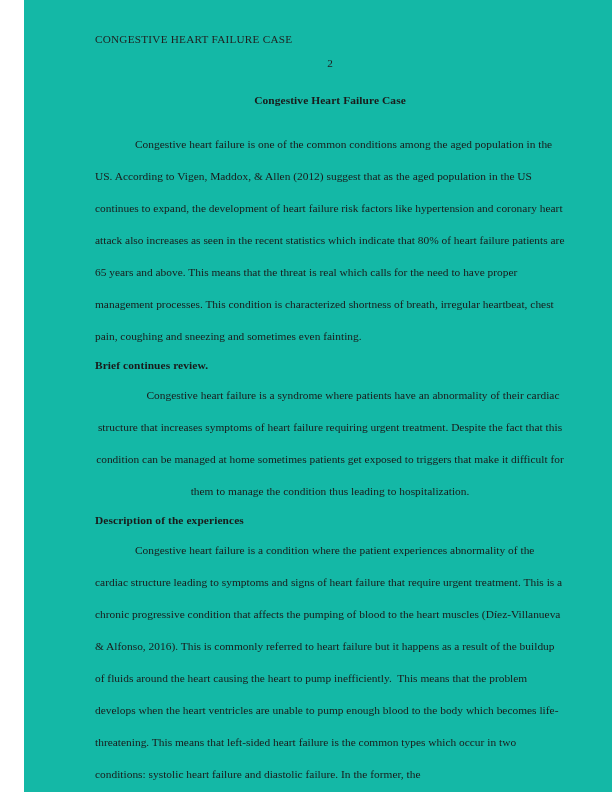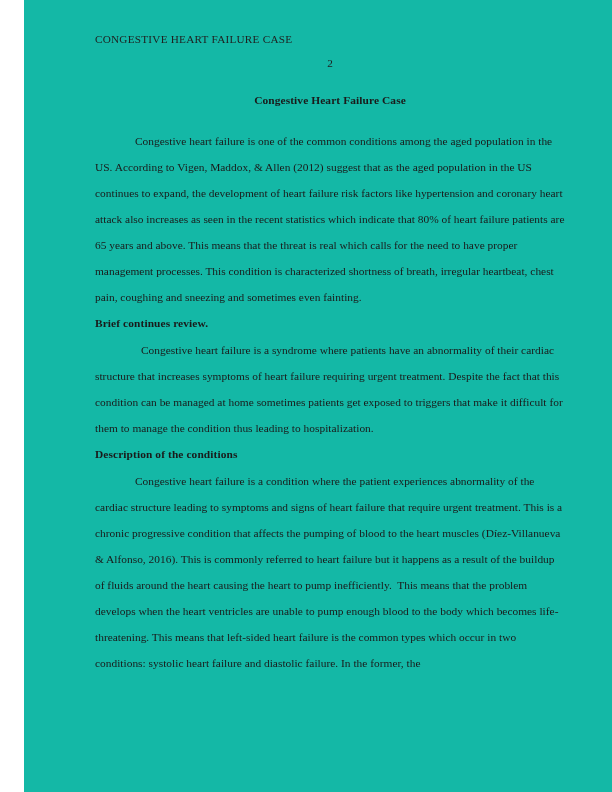--- a/index.html
+++ b/index.html
@@ -68,29 +68,29 @@
     font-weight: bold;
     font-size: 11.4px;
     line-height: 27px;
     margin: 0;
     text-align: left;
     letter-spacing: 0.1px;
   }
 
   .para {
     font-size: 11.4px;
-    line-height: 26px;
+    line-height: 32px;
     margin: 0;
     text-align: left;
     letter-spacing: 0.01px;
     white-space: pre-wrap;
   }
 
   .para.indent-1 { text-indent: 40px; }
-  .para.indent-2 { text-indent: 46px; }
+  .para.indent-2 { text-indent: 46px; text-align: center; }
   .spacer-title { height: 18px; }
 </style>
 </head>
 <body>
 
 <div class="page">
 
   <div class="running-head">CONGESTIVE HEART FAILURE CASE</div>
 
   <div class="page-number">2</div>
@@ -101,18 +101,18 @@
 
     <div class="spacer-title"></div>
 
 
     <p class="para indent-1">Congestive heart failure is one of the common conditions among the aged population in the US. According to Vigen, Maddox, &amp; Allen (2012) suggest that as the aged population in the US continues to expand, the development of heart failure risk factors like hypertension and coronary heart attack also increases as seen in the recent statistics which indicate that 80% of heart failure patients are 65 years and above. This means that the threat is real which calls for the need to have proper management processes. This condition is characterized shortness of breath, irregular heartbeat, chest pain, coughing and sneezing and sometimes even fainting.</p>
 
     <h2 class="section-heading">Brief continues review.</h2>
 
     <p class="para indent-2">Congestive heart failure is a syndrome where patients have an abnormality of their cardiac structure that increases symptoms of heart failure requiring urgent treatment. Despite the fact that this condition can be managed at home sometimes patients get exposed to triggers that make it difficult for them to manage the condition thus leading to hospitalization.</p>
 
-    <h2 class="section-heading">Description of the conditions</h2>
+    <h2 class="section-heading">Description of the experiences</h2>
 
     <p class="para indent-1">Congestive heart failure is a condition where the patient experiences abnormality of the cardiac structure leading to symptoms and signs of heart failure that require urgent treatment. This is a chronic progressive condition that affects the pumping of blood to the heart muscles (Díez-Villanueva &amp; Alfonso, 2016). This is commonly referred to heart failure but it happens as a result of the buildup of fluids around the heart causing the heart to pump inefficiently.  This means that the problem develops when the heart ventricles are unable to pump enough blood to the body which becomes life-threatening. This means that left-sided heart failure is the common types which occur in two conditions: systolic heart failure and diastolic failure. In the former, the</p>
 
   </div>
 </div>
 
 </body></html>

